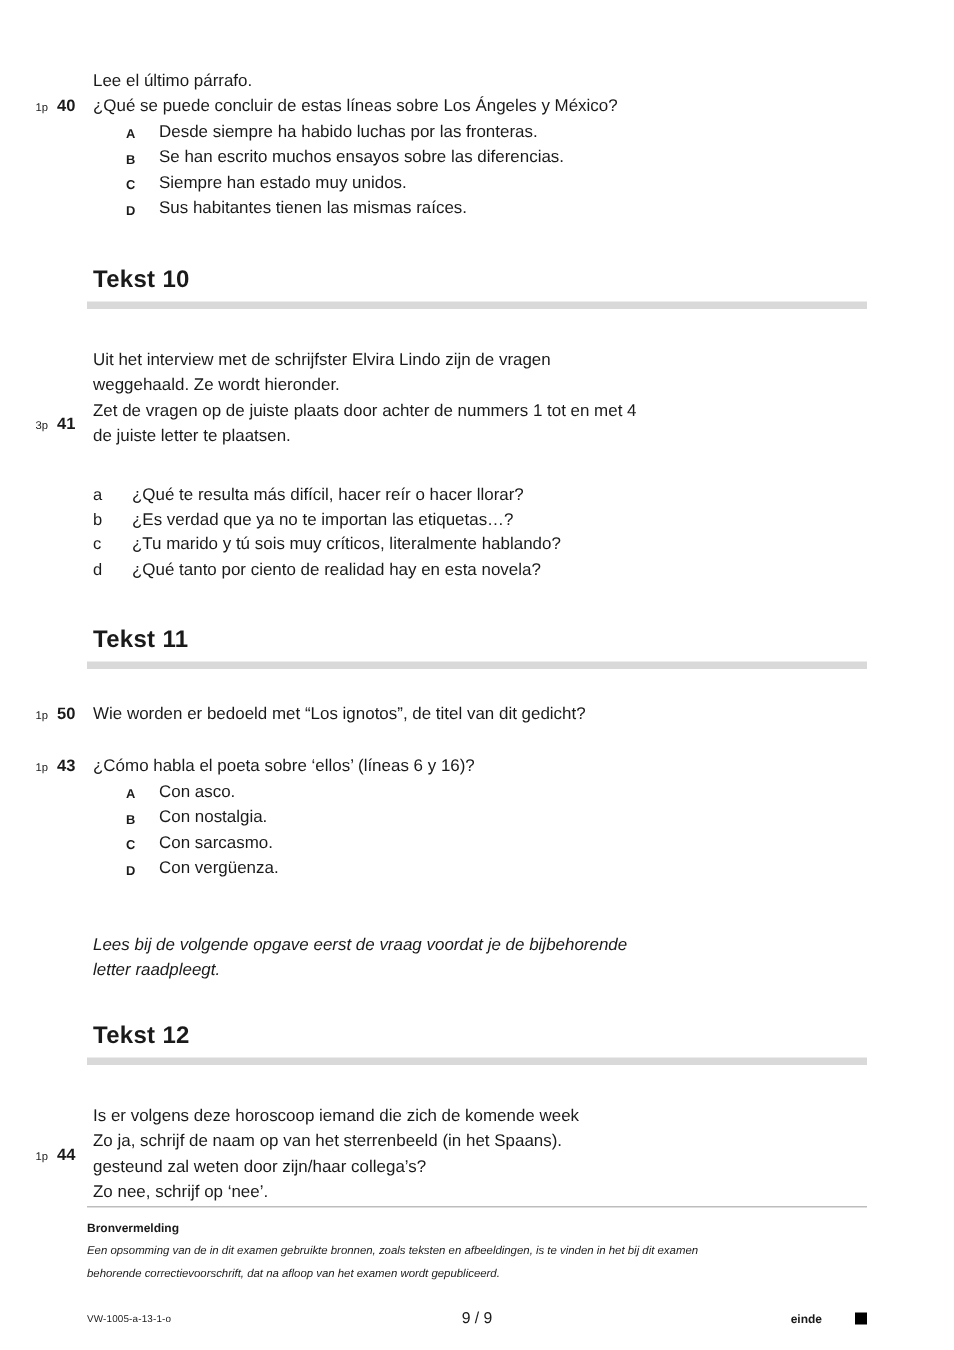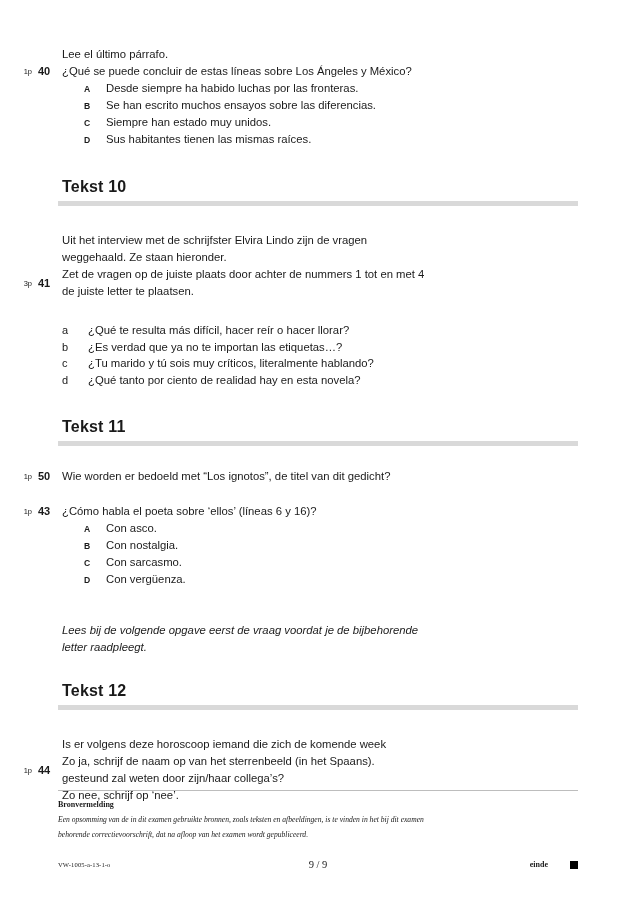--- a/index.html
+++ b/index.html
@@ -123,22 +123,21 @@
     font-style: italic;
     font-size: 11.3px;
     line-height: 17px;
   }
 
   
   .footer {
     position: absolute;
     left: 0;
     right: 0;
-    bottom: 30px;
-    font-family: Liberation Serif, serif;
+    bottom: 15px;
   }
   .footer-rule {
     margin-left: 58px;
     margin-right: 58px;
     height: 1px;
     background: #bdbdbd;
   }
   .footer-title {
     margin-left: 58px;
     margin-top: 8px;
@@ -246,21 +245,21 @@
     <div class="tekst-rule"></div>
   </div>
 
   <div class="sp-26"></div>
 
   <div class="q-row">
     <div class="col-points"></div>
     <div class="col-num"></div>
     <div class="col-body">
       <p>Uit het interview met de schrijfster Elvira Lindo zijn de vragen</p>
-      <p>weggehaald. Ze staan hieronder.</p>
+      <p>weggehaald. Ze wordt hieronder.</p>
     </div>
   </div>
 
   <div class="q-row">
     <div class="col-points">3p</div>
     <div class="col-num">41</div>
     <div class="col-body">
       <p>Zet de vragen op de juiste plaats door achter de nummers 1 tot en met 4</p>
       <p>de juiste letter te plaatsen.</p>
     </div>

